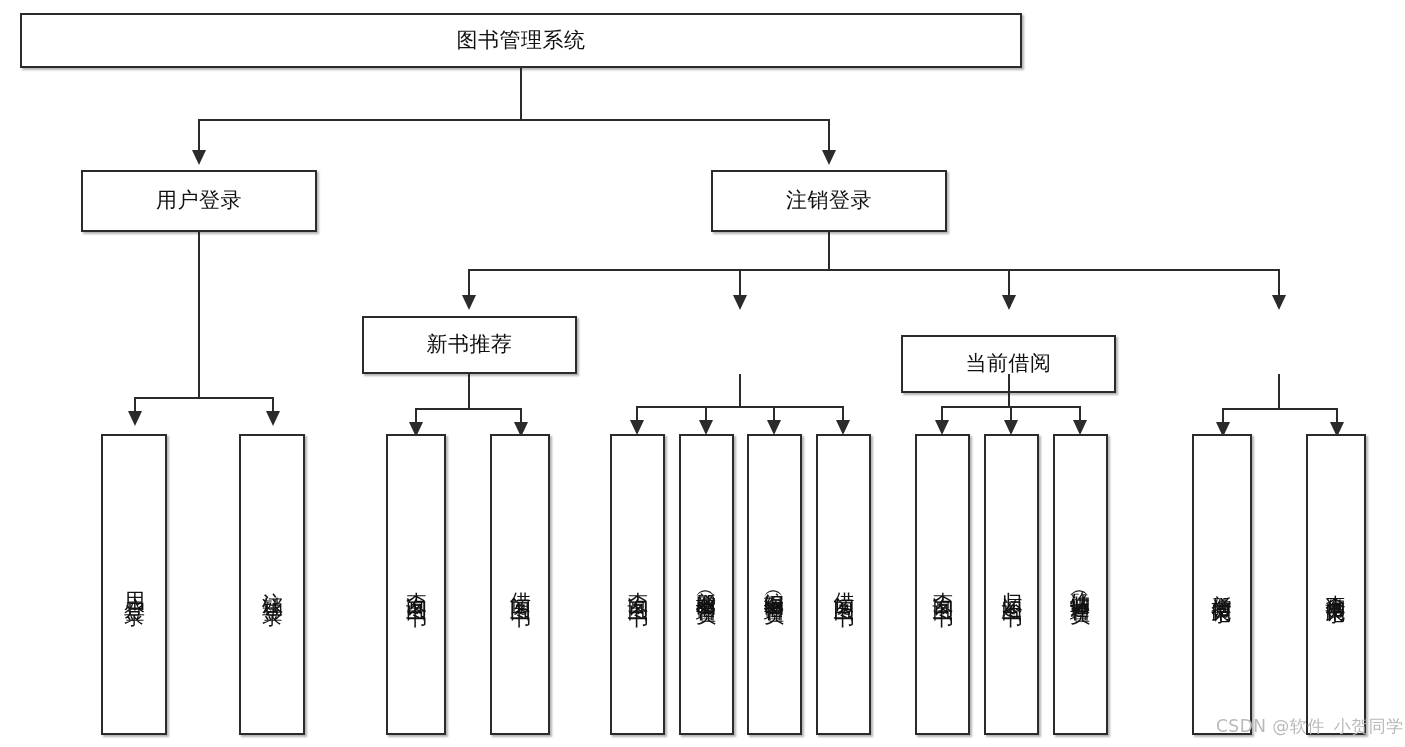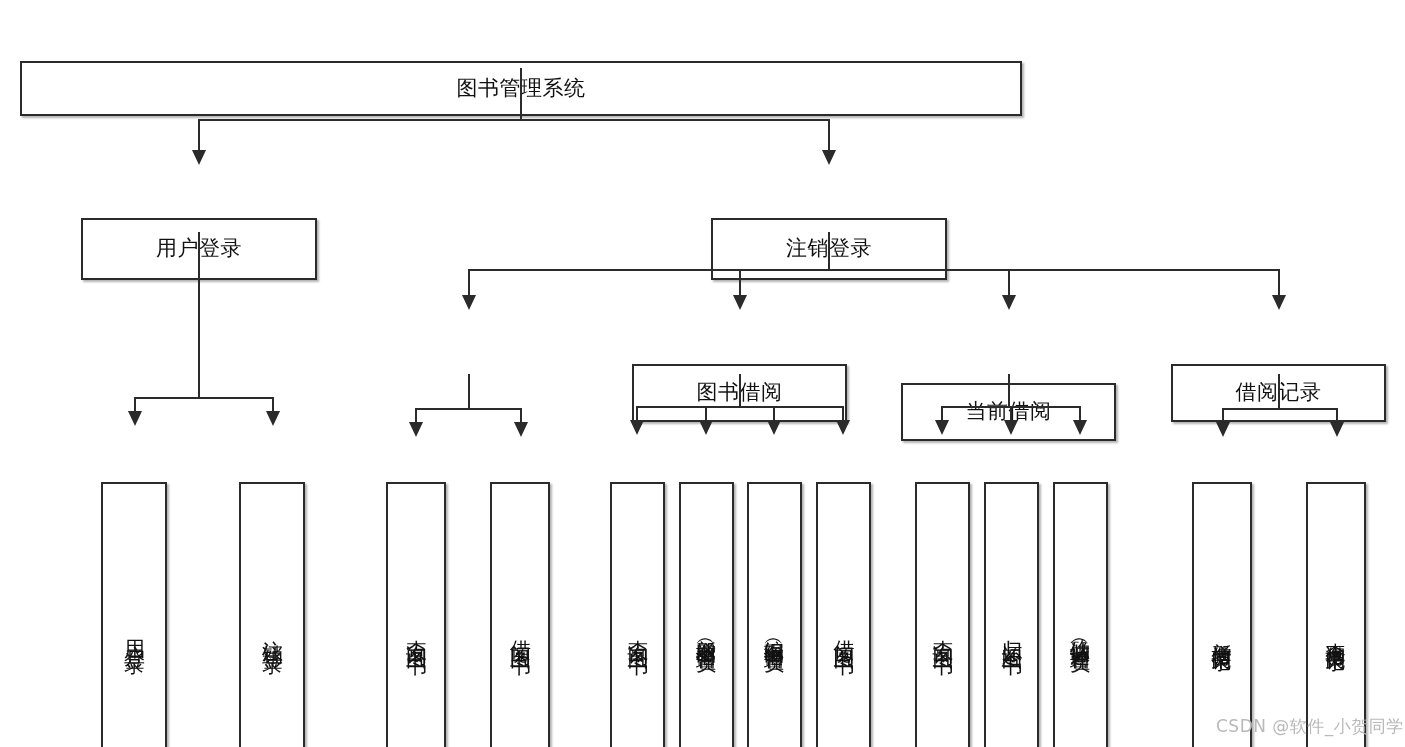--- a/index.html
+++ b/index.html
@@ -20,21 +20,20 @@
   .node {
     position: absolute;
     box-sizing: border-box;
     border: 2px solid #2b2b2b;
     background: #ffffff;
     box-shadow: 2px 2px 2px rgba(0,0,0,0.30);
     display: flex;
     align-items: center;
     justify-content: center;
     color: #111111;
-    margin-top: 48px;
   }
   .node.h {
     font-size: 21px;
     letter-spacing: 0.5px;
     line-height: 1.1;
   }
   .node.v {
     font-size: 21px;
     letter-spacing: 1px;
   }
@@ -114,28 +113,25 @@
   <div class="ln hl" style="left:468px; top:269px; width:812px; height:2px;"></div>
   <div class="ln vl" style="left:468px; top:269px; width:2px; height:28px;"></div>
   <div class="arrow" style="left:462px; top:295px;"></div>
   <div class="ln vl" style="left:739px; top:269px; width:2px; height:28px;"></div>
   <div class="arrow" style="left:733px; top:295px;"></div>
   <div class="ln vl" style="left:1008px; top:269px; width:2px; height:28px;"></div>
   <div class="arrow" style="left:1002px; top:295px;"></div>
   <div class="ln vl" style="left:1278px; top:269px; width:2px; height:28px;"></div>
   <div class="arrow" style="left:1272px; top:295px;"></div>
 
-  <div class="node h" style="left:632px; top:316px; width:215px; height:58px;">
-    <span>图书借阅</span>
+  <div class="node h" style="left:362px; top:316px; width:215px; height:58px;">
+    <span>新书推荐</span>
   </div>
   <div class="node h" style="left:901px; top:335px; width:215px; height:58px;">
     <span>当前借阅</span>
-  </div>
-  <div class="node h" style="left:1171px; top:316px; width:215px; height:58px;">
-    <span>借阅记录</span>
   </div>
 
   <div class="ln vl" style="left:468px; top:374px; width:2px; height:35px;"></div>
   <div class="ln hl" style="left:415px; top:408px; width:107px; height:2px;"></div>
   <div class="ln vl" style="left:415px; top:408px; width:2px; height:16px;"></div>
   <div class="arrow" style="left:409px; top:422px;"></div>
   <div class="ln vl" style="left:520px; top:408px; width:2px; height:16px;"></div>
   <div class="arrow" style="left:514px; top:422px;"></div>
 
   <div class="ln vl" style="left:739px; top:374px; width:2px; height:33px;"></div>

